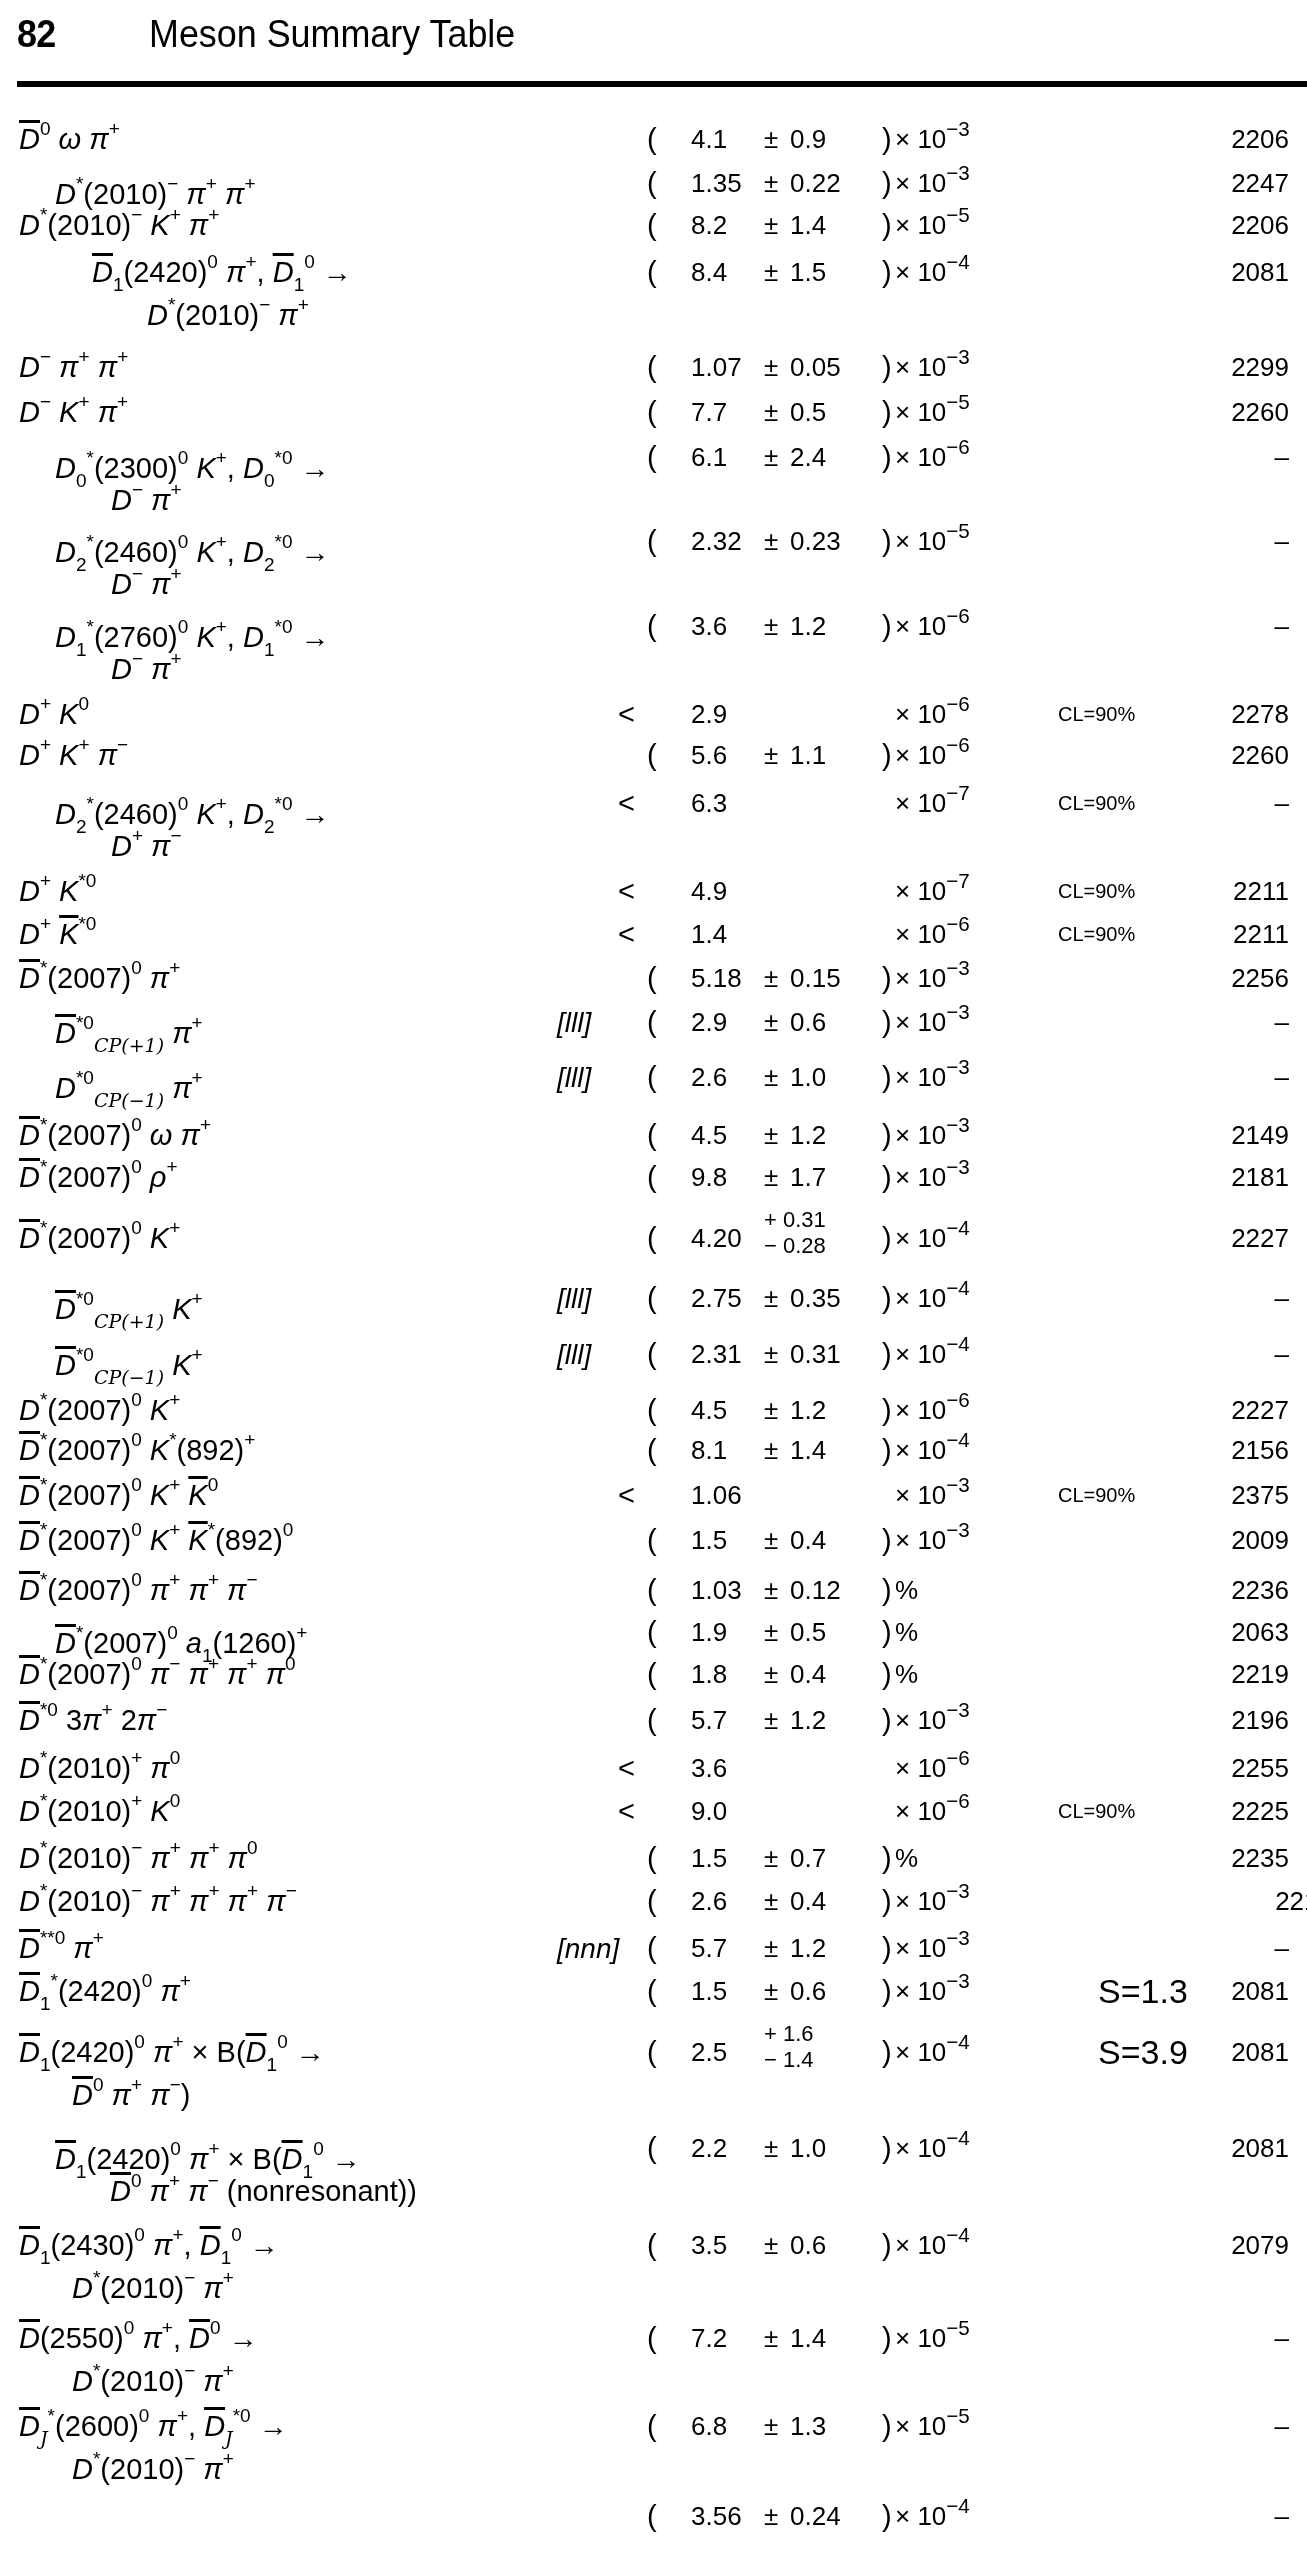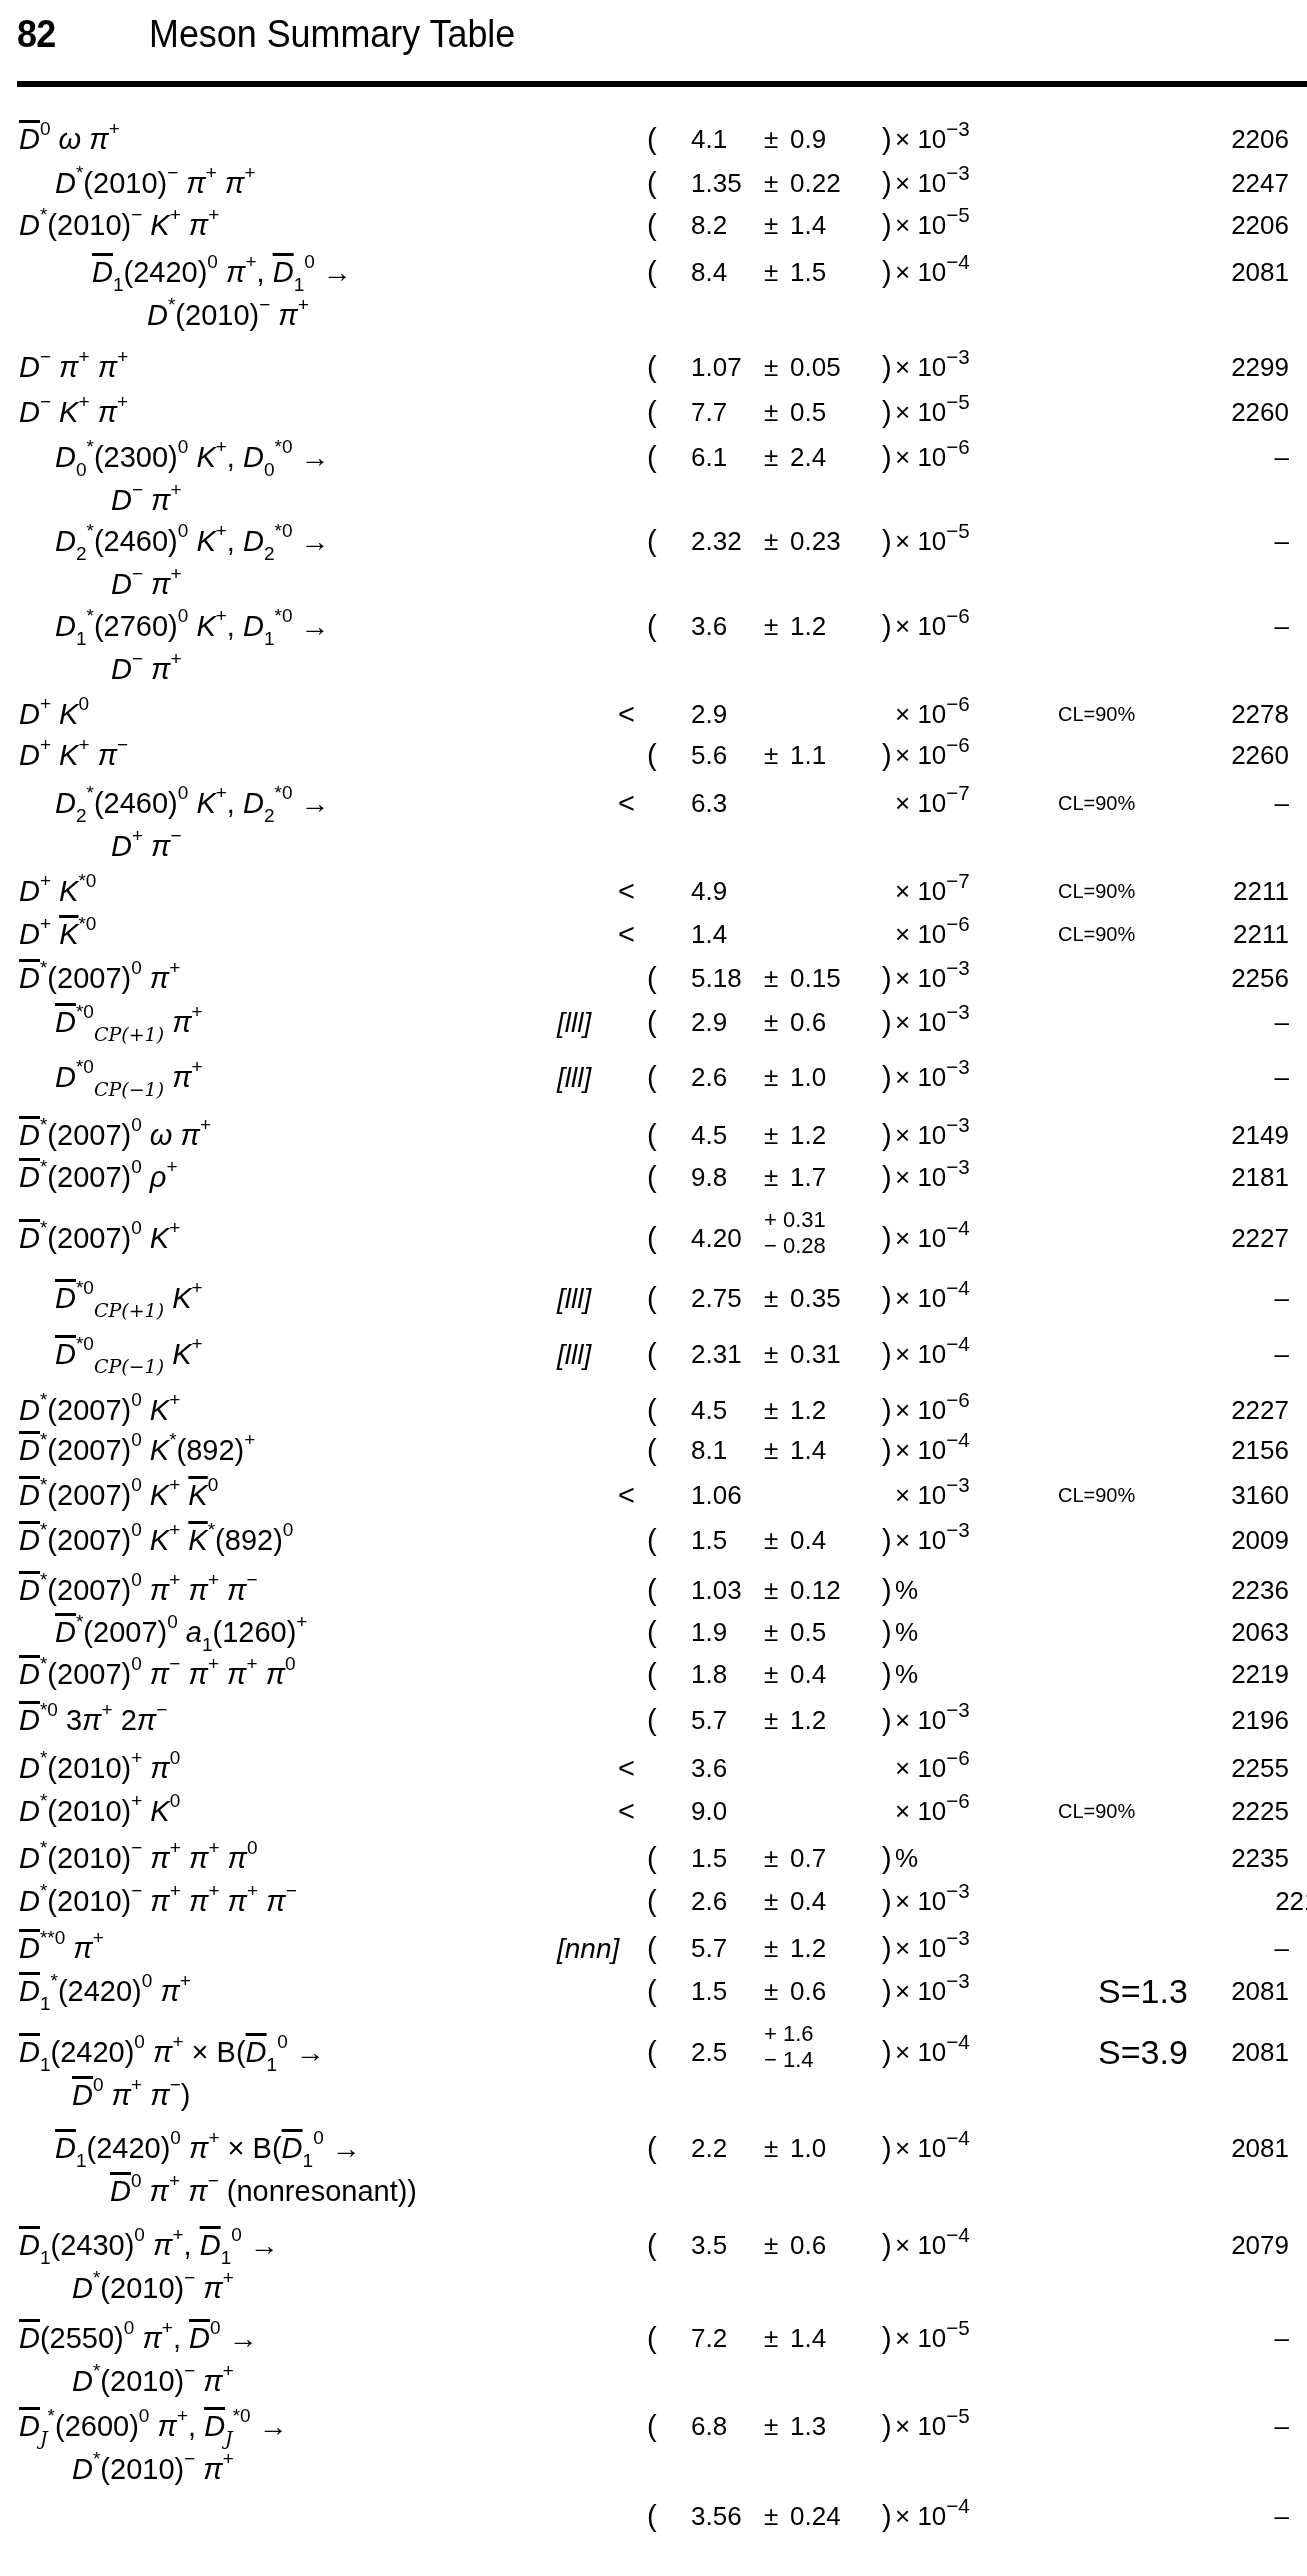--- a/index.html
+++ b/index.html
@@ -2,21 +2,21 @@
 <html style="font-size:13.7px"><head>
 <meta charset="utf-8">
 <style>
   html, body { margin: 0; padding: 0; background: #ffffff; }
   body { width: 1308px; height: 2576px; position: relative; overflow: hidden; color: #000; font-family: "Liberation Sans", "DejaVu Sans", sans-serif; }
   .page-num { position: absolute; left: 17px; top: 12px; font-size: 39px; font-weight: bold; letter-spacing: -0.9px; transform: scaleX(0.92); transform-origin: left top; }
   .page-title { position: absolute; left: 149px; top: 12px; font-size: 39px; transform: scaleX(0.92); transform-origin: left top; }
   .rule { position: absolute; left: 17px; top: 81px; width: 1291px; height: 6px; background: #000; }
   .row { position: absolute; left: 0; width: 1308px; height: 39px; font-size: 29px; line-height: 39px; }
   .mode { position: absolute; left: 19px; top: 0; white-space: nowrap; font-style: italic; }
-  .mode.indent { left: 55px; }
+  .mode.indent { left: 55px; margin-top: 11px; }
   .mode.indent2 { left: 92px; }
   .cont { position: absolute; top: 43px; white-space: nowrap; font-style: italic; }
   .up { font-style: normal; }
   .ov { text-decoration: overline; text-decoration-thickness: 2.6px; }
   .mode sup, .cont sup { font-size: 19px; vertical-align: 13.7px; line-height: 0; font-style: normal; }
   .mode sub, .cont sub { font-size: 19px; vertical-align: -8.6px; line-height: 0; font-style: normal; }
   .mode sub.it, .cont sub.it { font-style: italic; font-family: "DejaVu Serif", serif; }
   .note { position: absolute; left: 557px; top: 0; font-style: italic; font-size: 28px; }
   .lt { position: absolute; left: 618px; top: 0; }
   .lp { position: absolute; left: 647px; top: 0; }
@@ -282,21 +282,21 @@
       <div class="rp">)</div>
       <div class="scale"><span>× 10</span><sup>−4</sup></div>
       <div class="p">2156</div>
     </div>
     <div class="row" style="top: 1476px;">
       <div class="mode" title="D̄*(2007)⁰ K⁺ K̄⁰"><span class="ov">D</span><sup>*</sup><span class="up">(2007)</span><sup>0</sup><span> K</span><sup>+</sup><span> </span><span class="ov">K</span><sup>0</sup></div>
       <div class="lt">&lt;</div>
       <div class="val">1.06</div>
       <div class="scale"><span>× 10</span><sup>−3</sup></div>
       <div class="cl">CL=90%</div>
-      <div class="p">3160</div>
+      <div class="p">2375</div>
     </div>
     <div class="row" style="top: 1521px;">
       <div class="mode" title="D̄*(2007)⁰ K⁺ K̄*(892)⁰"><span class="ov">D</span><sup>*</sup><span class="up">(2007)</span><sup>0</sup><span> K</span><sup>+</sup><span> </span><span class="ov">K</span><sup>*</sup><span class="up">(892)</span><sup>0</sup></div>
       <div class="lp">(</div>
       <div class="val">1.5</div>
       <div class="pm">±</div>
       <div class="err">0.4</div>
       <div class="rp">)</div>
       <div class="scale"><span>× 10</span><sup>−3</sup></div>
       <div class="p">2009</div>

